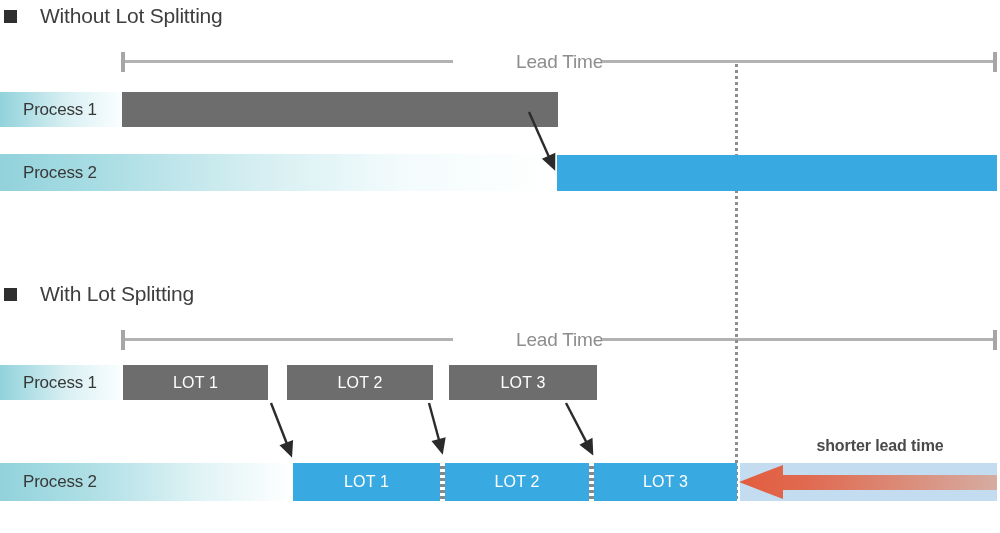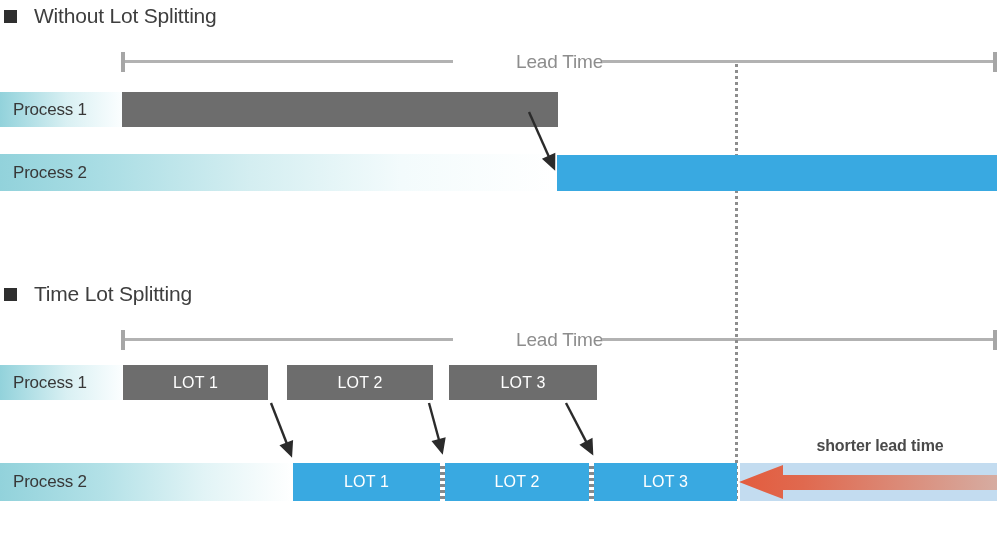--- a/index.html
+++ b/index.html
@@ -8,35 +8,35 @@
     --dot-gray:#8d8d8d; --text-dark:#3e3e3e; --text-mid:#8d8d8d;
   }
   *{margin:0;padding:0;box-sizing:border-box;}
   html,body{background:#fff;}
   #canvas{
     position:relative;width:1000px;height:533px;background:#ffffff;
     font-family:"Liberation Sans", sans-serif;overflow:hidden;
   }
   .abs{position:absolute;}
   .title{
-    display:flex;align-items:center;gap:17px;left:4px;
+    display:flex;align-items:center;gap:23px;left:4px;
     font-size:21px;color:var(--text-dark);letter-spacing:-0.2px;
   }
   .bullet{width:13px;height:13px;background:#2f2f2f;display:inline-block;flex:0 0 auto;}
   .lead-seg{height:3px;background:var(--line-gray);}
   .lead-cap{width:4px;height:20px;background:var(--cap-gray);}
   .lead-label{
     width:150px;text-align:right;font-size:19px;color:var(--text-mid);
     letter-spacing:-0.2px;
   }
   .band-label{
     background:linear-gradient(90deg,var(--teal) 0%,#d9f0f3 55%,#fbfeff 100%);
     display:flex;align-items:center;
   }
-  .proc-label{font-size:17px;color:#383838;padding-left:13px;letter-spacing:-0.2px;}
+  .proc-label{font-size:17px;color:#383838;padding-left:13px;letter-spacing:-0.2px;margin-left:10px;}
   .gray-bar{background:var(--gray-bar);display:flex;align-items:center;justify-content:center;}
   .blue-bar{background:var(--blue);display:flex;align-items:center;justify-content:center;}
   .lot-label{font-size:16px;color:#ffffff;letter-spacing:0.2px;}
   .band-s1p2{background:linear-gradient(90deg,var(--teal) 0%,#a9dde4 18%,#d4eef1 45%,#f3fbfc 72%,#ffffff 100%);}
   .band-s2p2{background:linear-gradient(90deg,var(--teal) 0%,#b3e1e7 35%,#e2f4f6 70%,#ffffff 100%);}
   .vdots{
     width:3px;
     background:repeating-linear-gradient(180deg,var(--dot-gray) 0px,var(--dot-gray) 3px,transparent 3px,transparent 6px);
   }
   .divider{
@@ -73,21 +73,21 @@
   </div>
   <div class="abs gray-bar" style="left:122px;top:92px;width:436px;height:35px;"></div>
 
   <div class="abs band-s1p2" style="left:0;top:154px;width:557px;height:37px;display:flex;align-items:center;">
     <span class="proc-label">Process 2</span>
   </div>
   <div class="abs blue-bar" style="left:557px;top:155px;width:440px;height:36px;z-index:2;"></div>
 
   <div class="abs title" style="top:282px;">
     <span class="bullet"></span>
-    <span>Time Lot Splitting</span>
+    <span>With Lot Splitting</span>
   </div>
 
   <div class="abs lead-cap" style="left:121px;top:330px;"></div>
   <div class="abs lead-seg" style="left:125px;top:338px;width:328px;"></div>
   <div class="abs lead-label" style="left:453px;top:329px;">Lead Time</div>
   <div class="abs lead-seg" style="left:602px;top:338px;width:391px;"></div>
   <div class="abs lead-cap" style="left:993px;top:330px;"></div>
 
   <div class="abs band-label" style="left:0;top:365px;width:122px;height:35px;">
     <span class="proc-label">Process 1</span>

